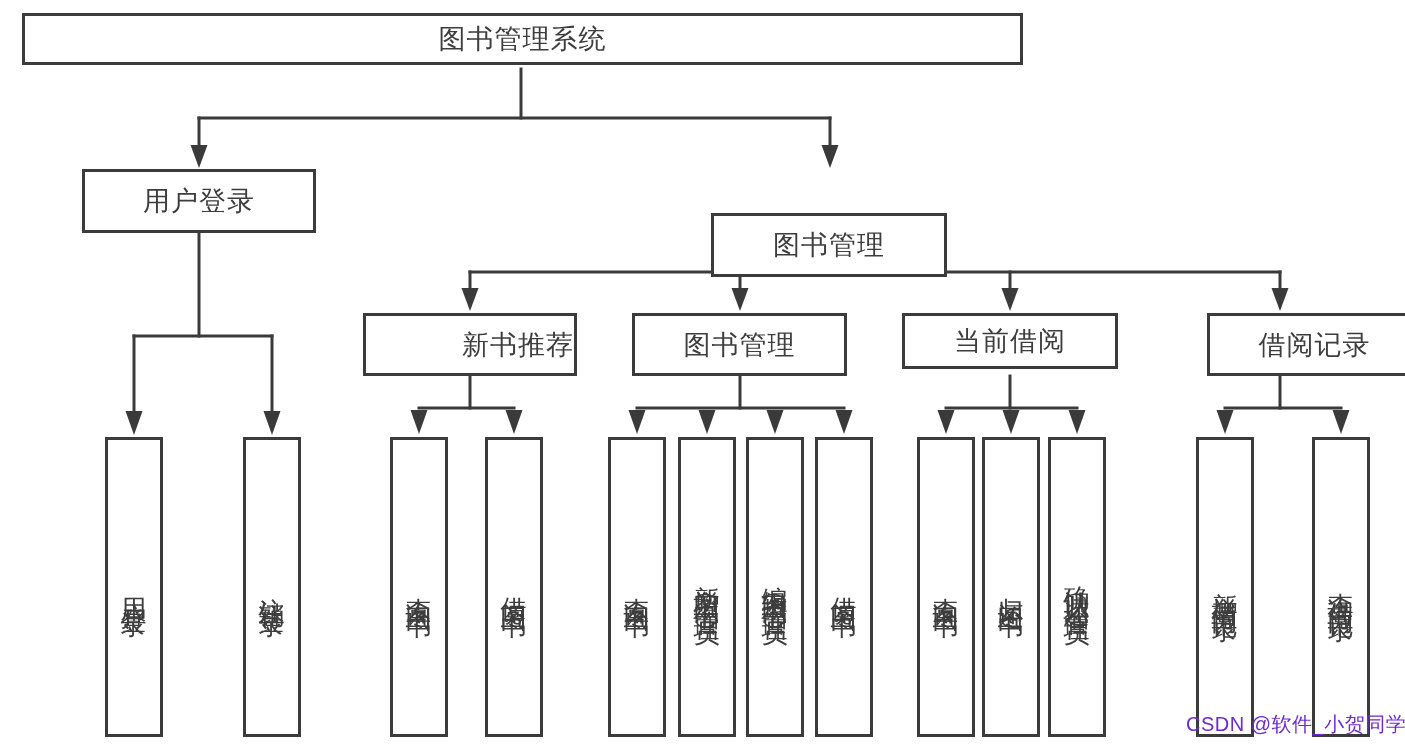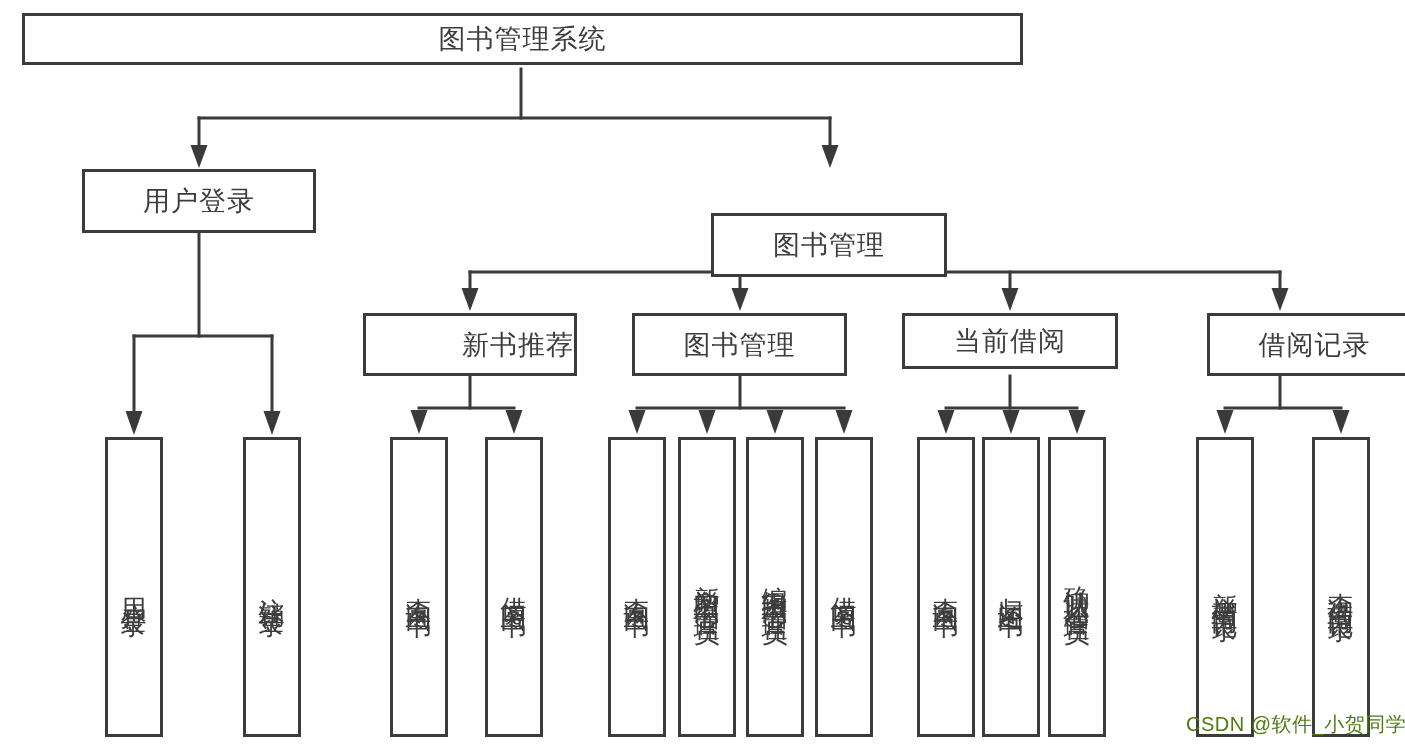--- a/index.html
+++ b/index.html
@@ -58,21 +58,21 @@
   .l10 { left: 982px; }
   .l11 { left: 1048px; }
   .l12 { left: 1196px; }
   .l13 { left: 1312px; }
   #watermark {
     position: absolute;
     left: 1186px;
     top: 711px;
     font-size: 20px;
     letter-spacing: 0.5px;
-    color: #4d7c0f;
+    color: #6d28d9;
     z-index: 5;
     white-space: nowrap;
   }
   line { stroke: #3a3a3a; stroke-width: 3; stroke-linecap: square; }
   polygon { fill: #3a3a3a; }
 </style>
 </head>
 <body>
 
 <div id="canvas">

